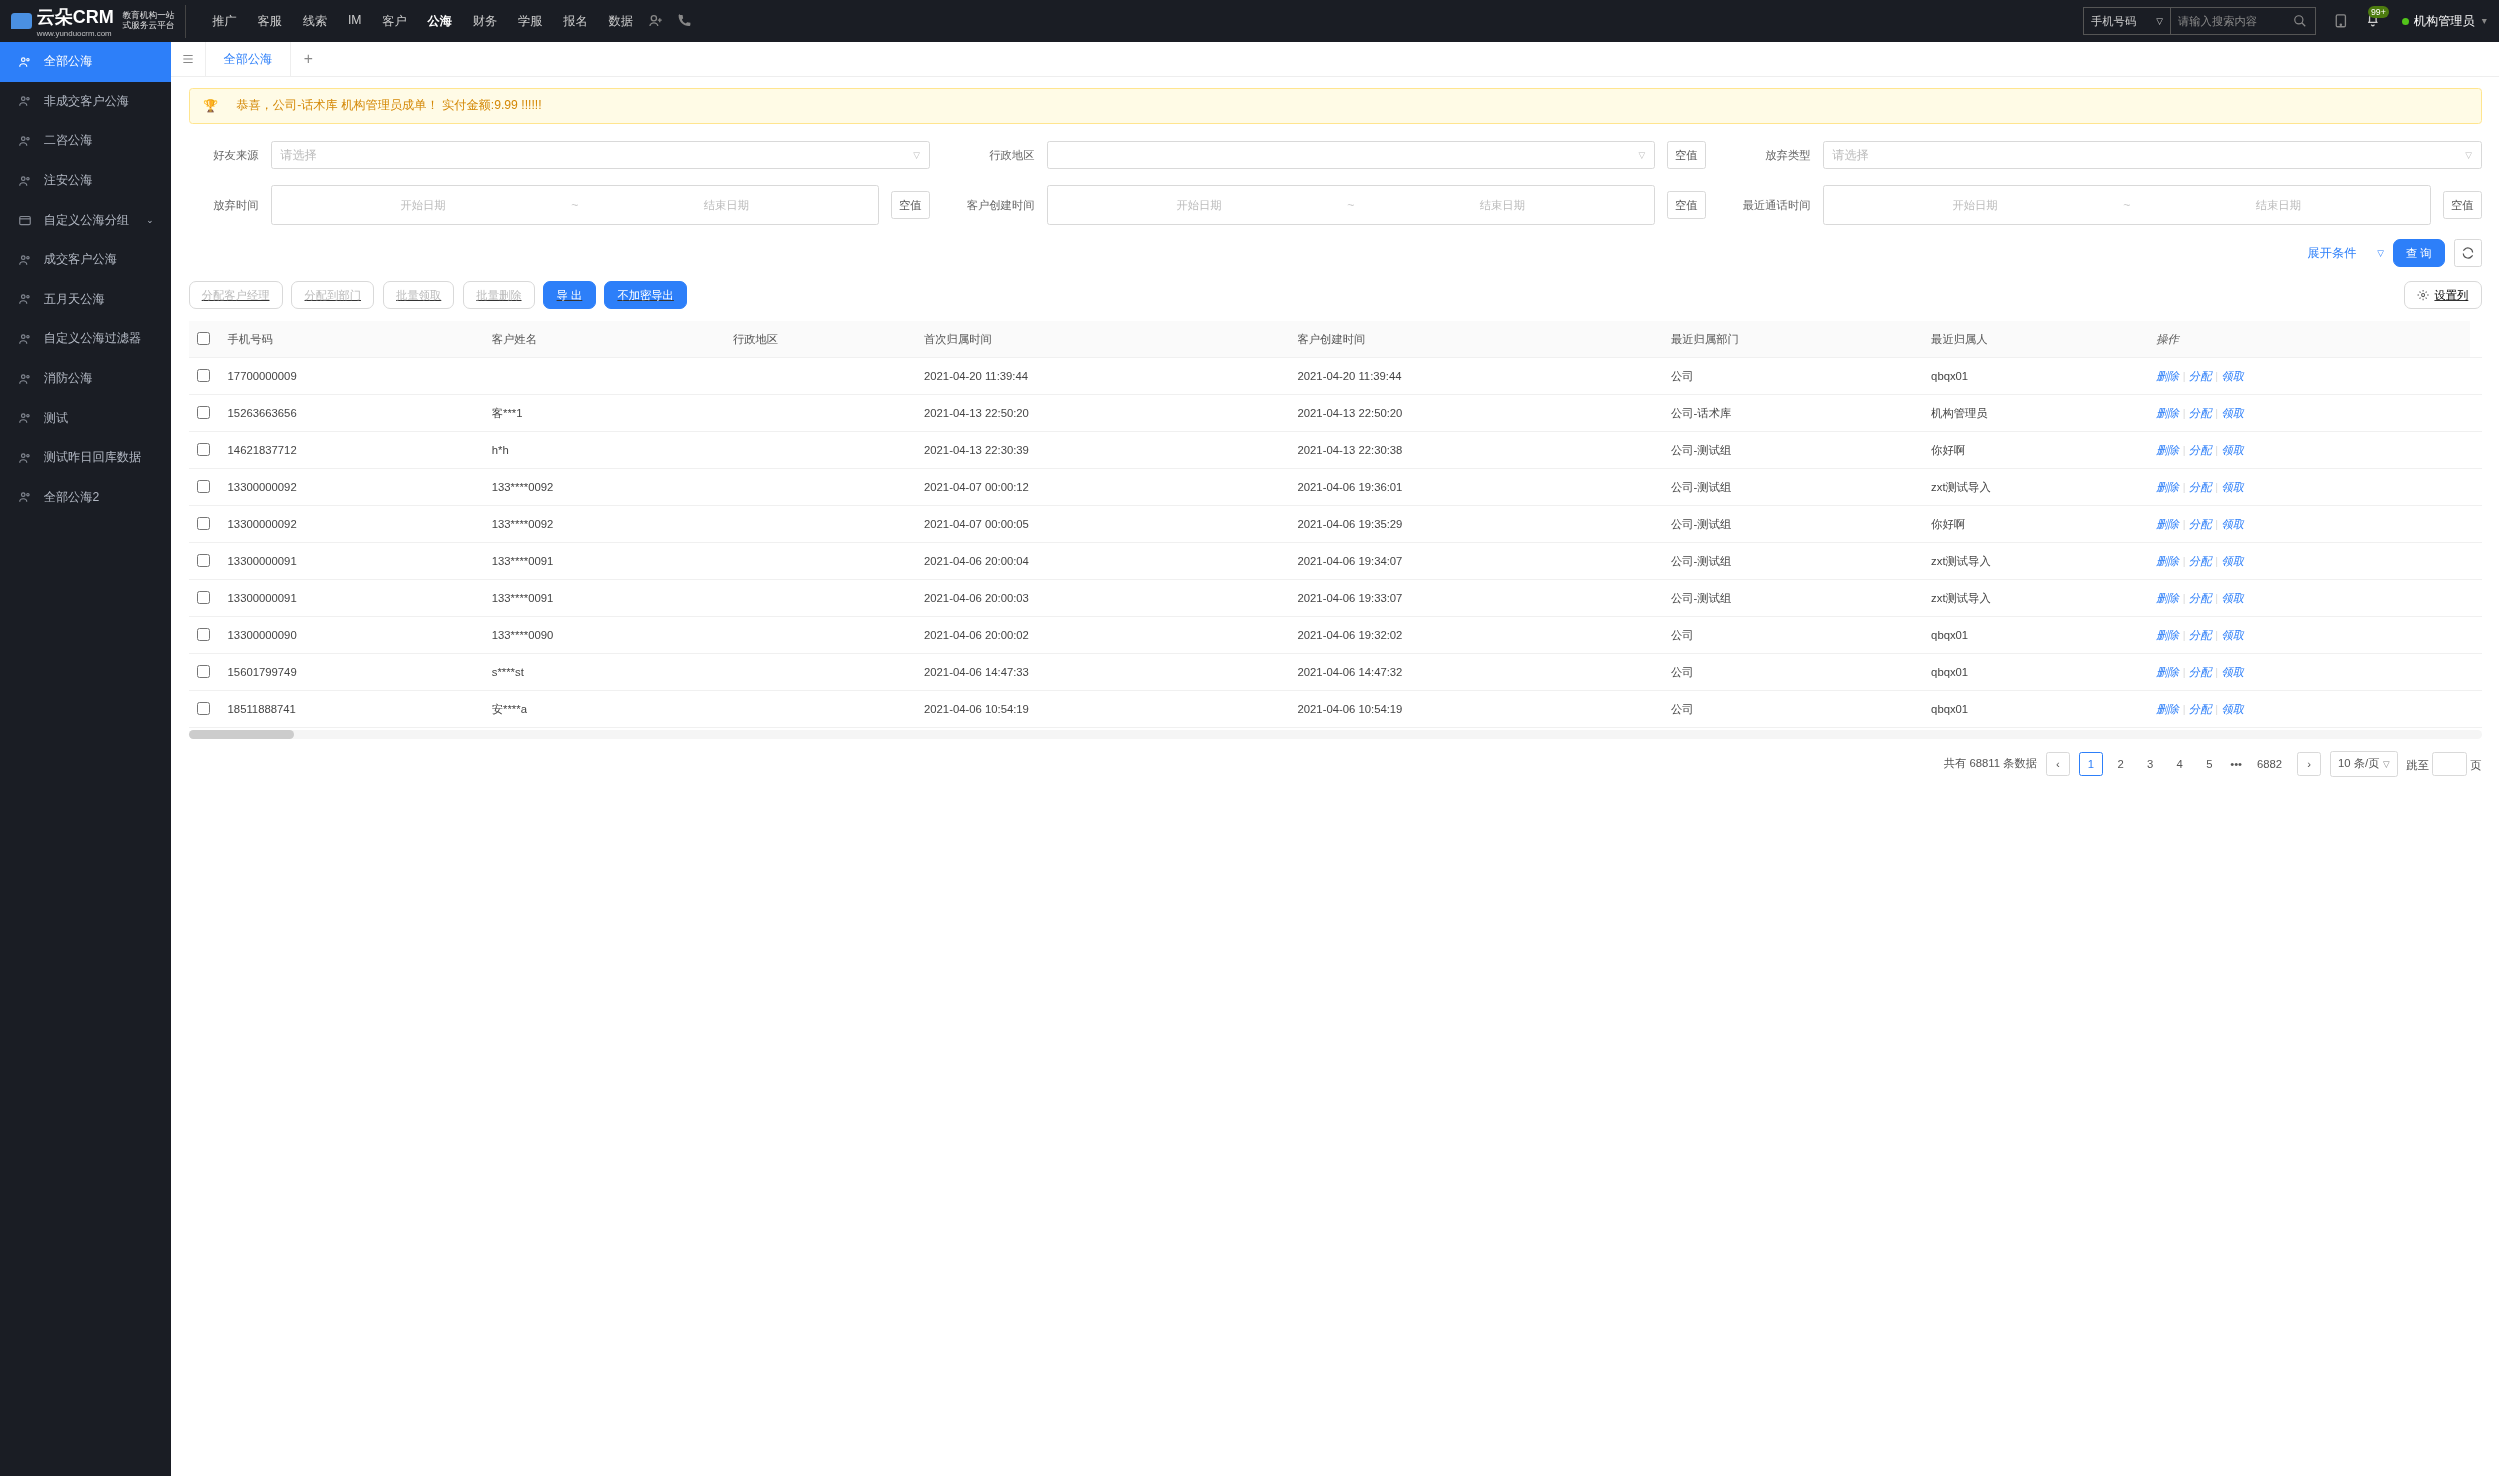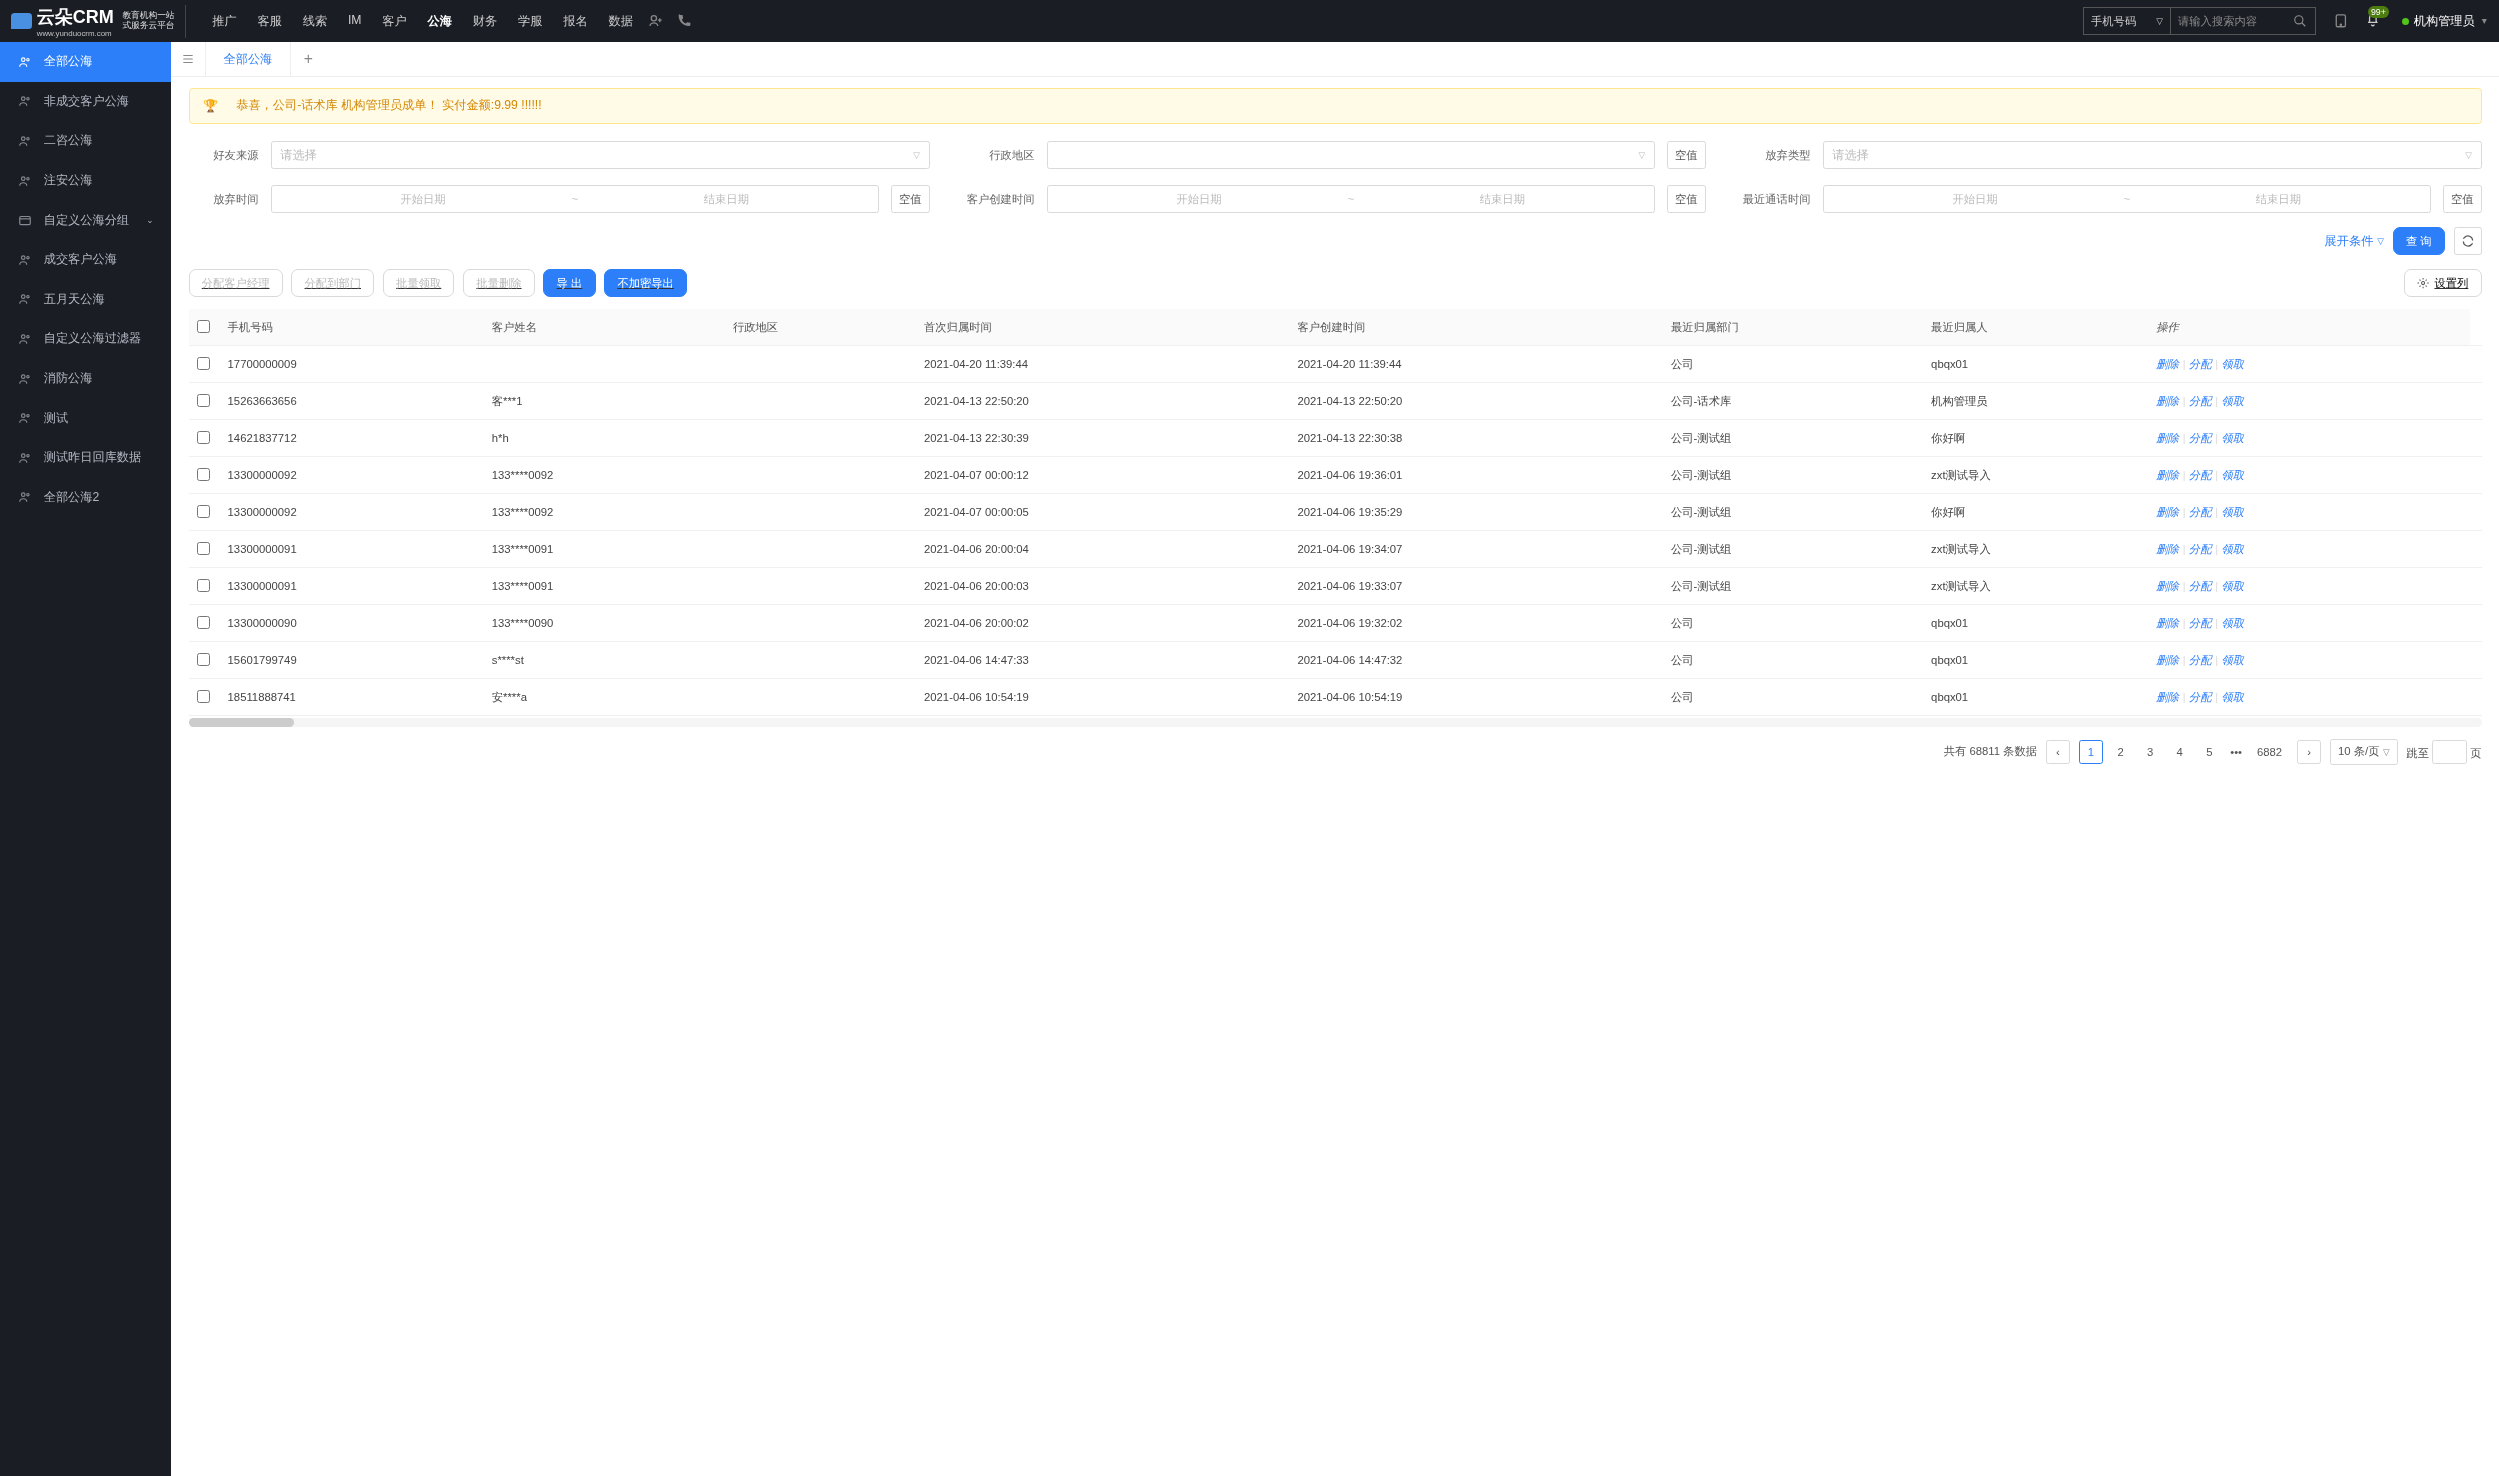--- a/index.html
+++ b/index.html
@@ -46,27 +46,27 @@
 .content { flex: 1; padding: 10.5px 17.5px; overflow: auto; }
 .notice { border: 0.9px solid #ffe58f; background: #fffbe6; border-radius: 3.5px; padding: 8.7px 14px; display: flex; align-items: center; gap: 17.5px; margin-bottom: 17.5px; color: #d48806;}
 .trophy { color: #faad14; }
 
 .filters { display: grid; grid-template-columns: repeat(3, 1fr); gap: 15.7px 35px; margin-bottom: 14px;}
 .filter { display: flex; align-items: center; gap: 12px; }
 .filter-label { width: 70px; text-align: right; color: #666; font-size: 11.3px;}
 .select { flex: 1; height: 28px; border: 0.9px solid #d9d9d9; border-radius: 2.6px; padding: 0 8.7px; display: flex; align-items: center; justify-content: space-between; color: #bbb; cursor: pointer; background: #fff;}
 .select .arr { color: #bbb; font-size: 8.7px;}
 .clear-btn { height: 28px; padding: 0 7px; border: 0.9px solid #d9d9d9; border-radius: 2.6px; background: #fff; cursor: pointer; font-size: 11.3px; color: #555;}
-.date-range { flex: 1; display: flex; align-items: center; height: 28px; border: 0.9px solid #d9d9d9; border-radius: 2.6px; padding: 0 8.7px; color: #bbb; background: #fff;}
+.date-range { flex: 1; display: flex; align-items: center; height: 40px; border: 0.9px solid #d9d9d9; border-radius: 2.6px; padding: 0 8.7px; color: #bbb; background: #fff;}
 .date-range input { flex: 1; border: none; text-align: center; font-size: 11.3px; outline: none; color: #333; background: transparent;}
 .date-range input::placeholder{ color: #bbb;}
 .date-sep { margin: 0 5.2px; color: #ccc; }
 
 .filter-actions { display: flex; justify-content: flex-end; align-items: center; gap: 8.7px; margin-bottom: 14px;}
-.link { color: #2d7ff9; cursor: pointer; display: flex; align-items: center; gap: 4px;}
+.link { color: #2d7ff9; cursor: pointer; display: flex; align-items: center; gap: 21px;}
 .btn { height: 28px; padding: 0 12.2px; border-radius: 7px; border: 0.9px solid #d9d9d9; background: #fff; cursor: pointer; font-size: 11.3px;}
 .btn.primary { background: #2d7ff9; border-color: #2d7ff9; color: #fff; }
 .btn.disabled { color: #bbb; cursor: not-allowed; }
 .refresh-btn { width: 28px; height: 28px; border: 0.9px solid #d9d9d9; border-radius: 2.6px; display: flex; align-items: center; justify-content: center; cursor: pointer;}
 
 .toolbar { display: flex; gap: 8.7px; margin-bottom: 12.2px; align-items: center; text-decoration: underline;}
 .toolbar .spacer { flex: 1; }
 
 .table { width: 100%; border-collapse: collapse; }
 .table th, .table td { padding: 10.5px 8.7px; text-align: left; font-size: 11.3px; border-bottom: 0.9px solid #f0f0f0; white-space: nowrap;}

